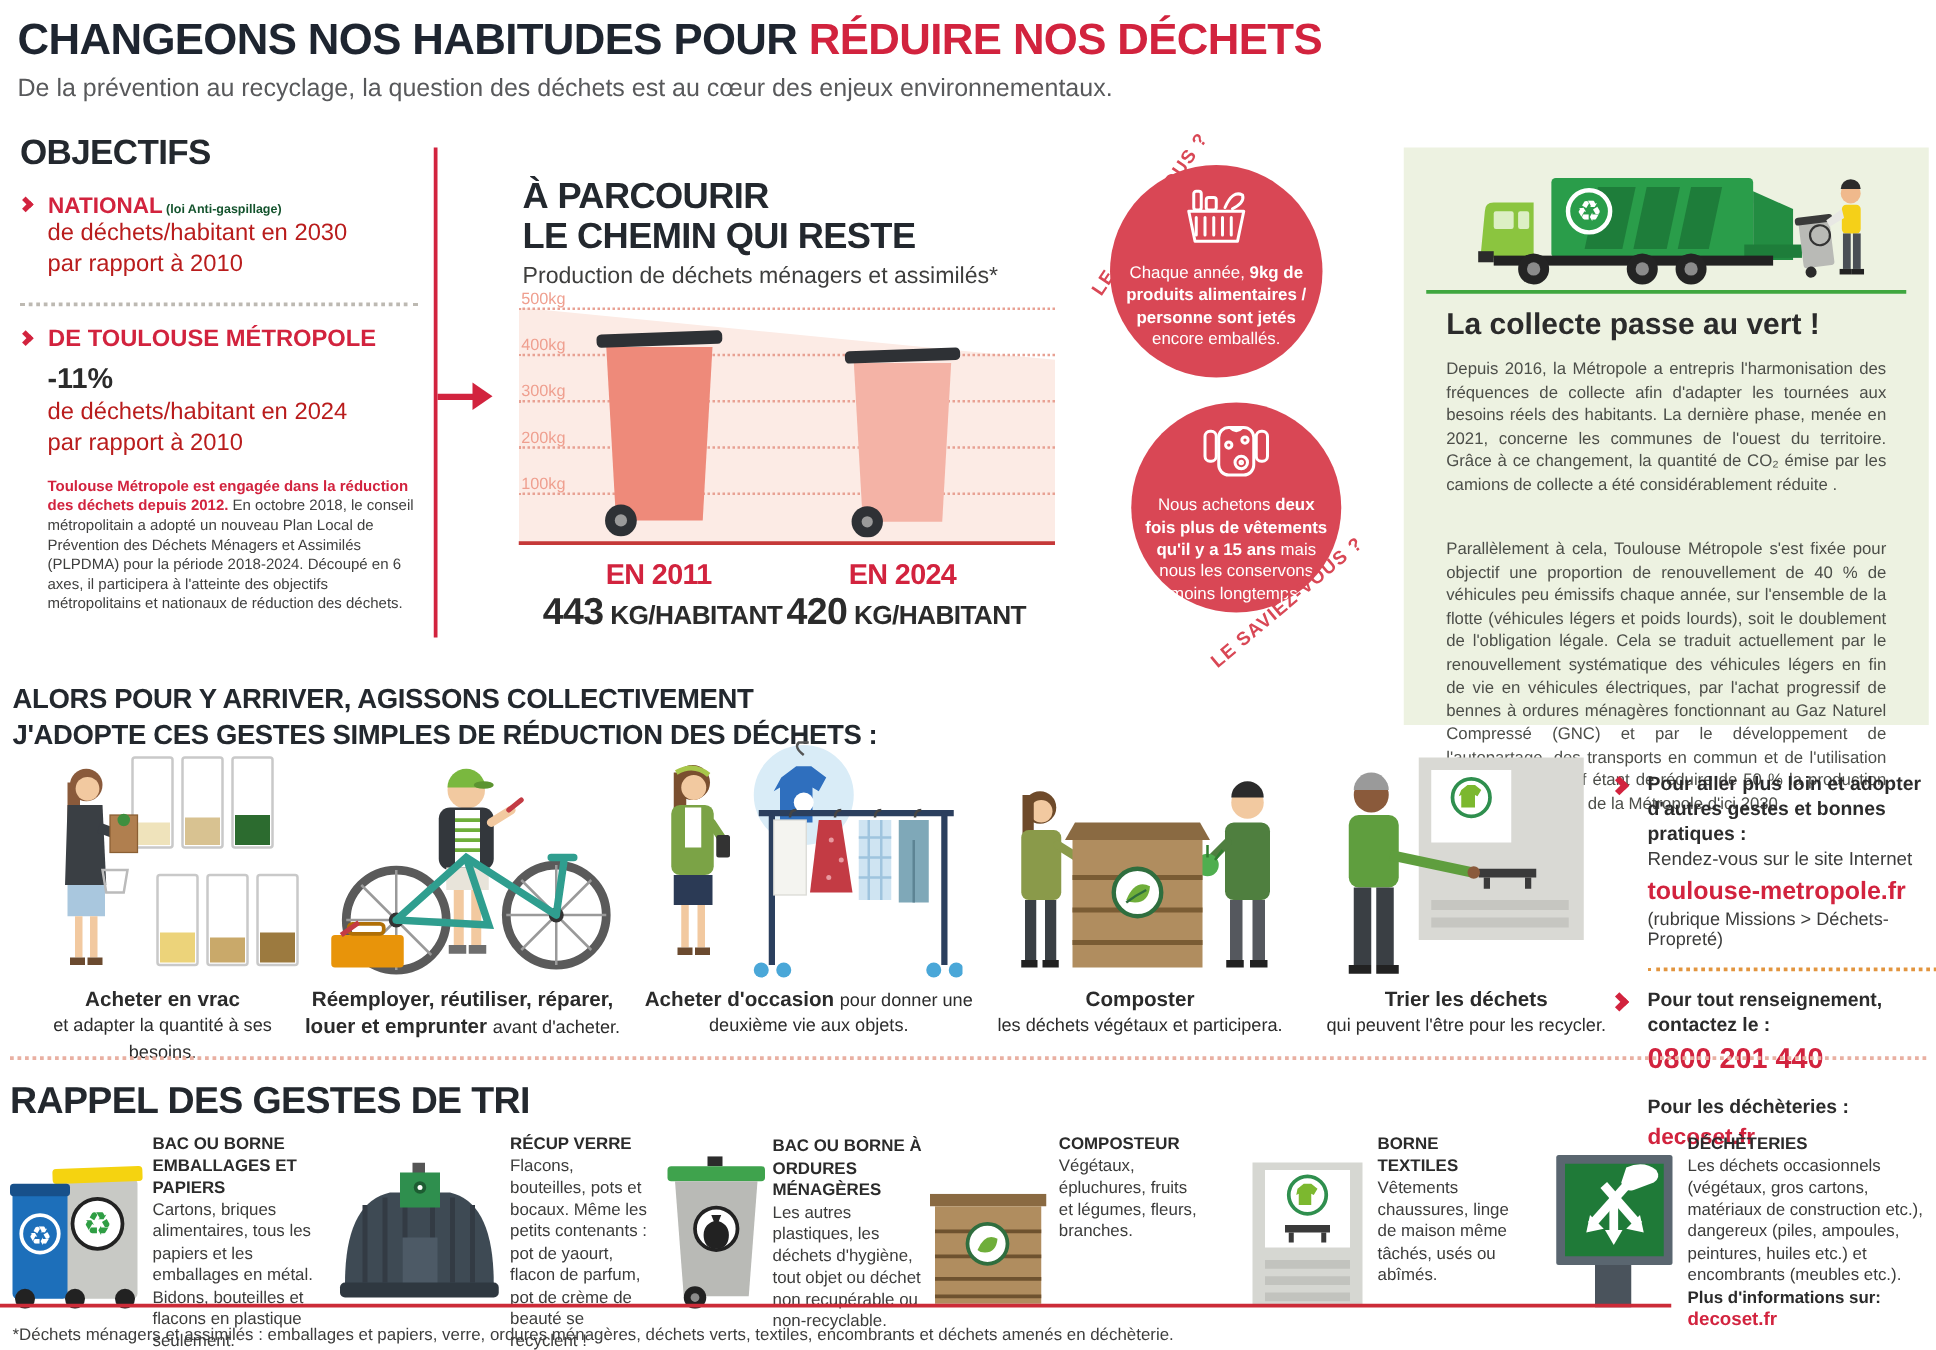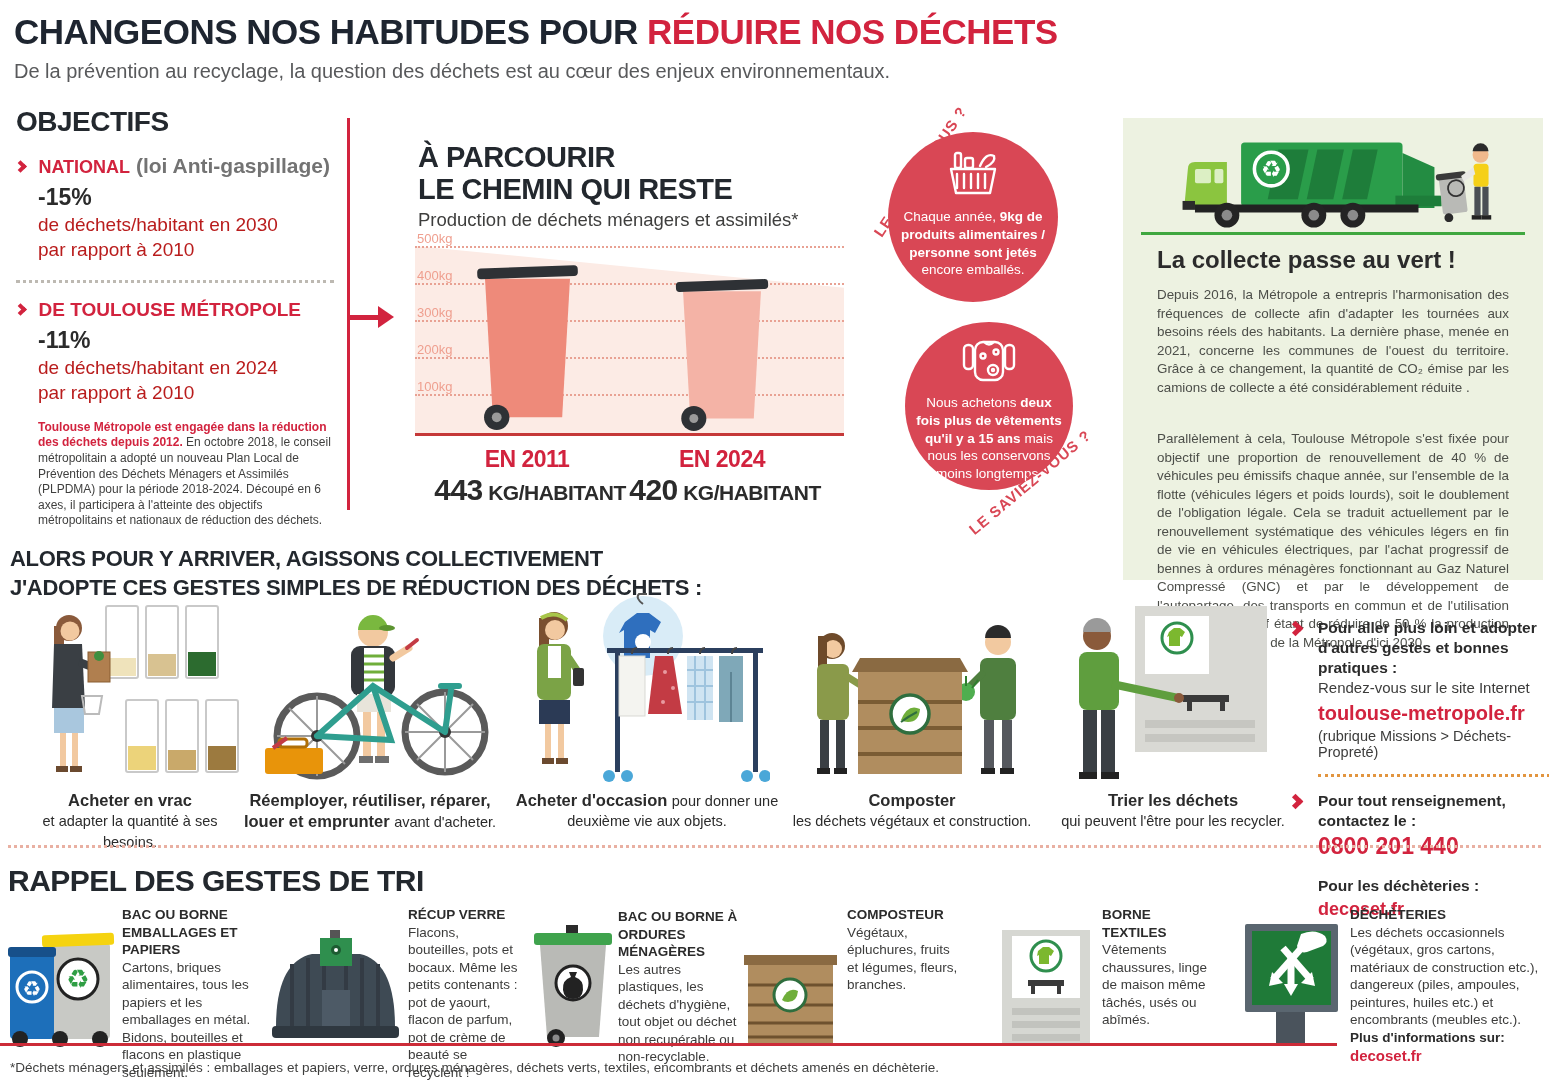--- a/index.html
+++ b/index.html
@@ -16,21 +16,21 @@
   .logo .opink { color:#d5197e; font-weight:bold; }
   .logo .oorange { color:#ef7d00; font-weight:bold; }
 
   
   .chev { display:inline-block; width:9px; height:9px; border:solid #d2233e; border-width:0 4px 4px 0; transform:rotate(-45deg); margin-right:9px; position:relative; top:-2px; }
 
   
   .objectifs { position:absolute; left:16px; top:106px; width:325px; }
   .objectifs h2 { font-size:28px; font-weight:800; color:#23282e; letter-spacing:-0.5px; margin-bottom:16px; }
   .obj-label { font-size:18px; font-weight:bold; color:#d2233e; }
-  .obj-suffix { font-size:21px; font-weight:bold; color:#737373;text-align:center; }
+  .obj-suffix { font-size:10px; font-weight:bold; color:#14532d;text-align:center; }
   .obj-val { font-size:23px; font-weight:bold; color:#2b2b2b; margin:6px 0 2px 22px; }
   .obj-line { font-size:19px; color:#b91c1c; margin-left:22px; line-height:1.3; }
   .dotted-sep { border-top:3px dotted #bdb9b2; margin:18px 0 16px 0; width:318px; }
   .engagement { margin:14px 0 0 22px; width:300px; font-size:12px; line-height:1.3; }
   .engagement .eb { color:#d2233e; font-weight:bold; }
   .engagement .et { color:#3f3f3e; }
 
   .vline { position:absolute; left:347px; top:118px; width:3px; height:392px; background:#d2233e; }
   .big-arrow { position:absolute; left:350px; top:306px; width:44px; height:22px; }
   .big-arrow .shaft { position:absolute; left:0; top:9px; width:30px; height:5px; background:#d2233e; }
@@ -100,21 +100,20 @@
   <div class="title">
     <span>CHANGEONS NOS HABITUDES POUR </span><span class="red">RÉDUIRE NOS DÉCHETS</span>
   </div>
   <div class="subtitle">De la prévention au recyclage, la question des déchets est au cœur des enjeux environnementaux.</div>
 
   <div class="objectifs">
     <h2>OBJECTIFS</h2>
     <div>
       <span class="chev"></span>
       <span class="obj-label">NATIONAL</span><span class="obj-suffix"> (loi Anti-gaspillage)</span>
-      <div class="obj-val">-15%</div>
       <div class="obj-line">de déchets/habitant en 2030</div>
       <div class="obj-line">par rapport à 2010</div>
     </div>
     <div class="dotted-sep"></div>
     <div>
       <span class="chev"></span>
       <span class="obj-label" style="font-size:19px;">DE TOULOUSE MÉTROPOLE</span>
       <div class="obj-val">-11%</div>
       <div class="obj-line">de déchets/habitant en 2024</div>
       <div class="obj-line">par rapport à 2010</div>
@@ -411,21 +410,21 @@
   <div class="cap" style="left:240px; width:260px;">
     <b>Réemployer, réutiliser, réparer, louer et emprunter</b>
     <span>avant d'acheter.</span>
   </div>
   <div class="cap" style="left:512px; width:270px;">
     <b>Acheter d'occasion</b>
     <span>pour donner une deuxième vie aux objets.</span>
   </div>
   <div class="cap" style="left:782px; width:260px;">
     <b>Composter</b><br>
-    <span>les déchets végétaux et construction.</span>
+    <span>les déchets végétaux et participera.</span>
   </div>
   <div class="cap" style="left:1048px; width:250px;">
     <b>Trier les déchets</b><br>
     <span>qui peuvent l'être pour les recycler.</span>
   </div>
 
   <div class="contact">
     <div class="cblock">
       <span class="chev"></span>
       <div class="cb-bold">Pour aller plus loin et adopter</div>

